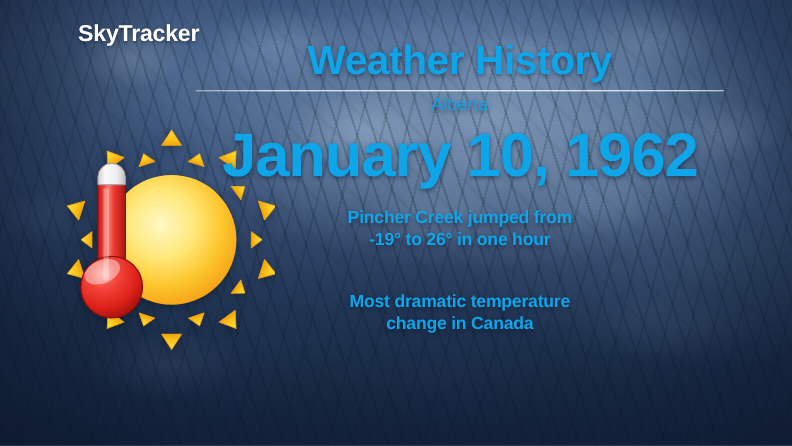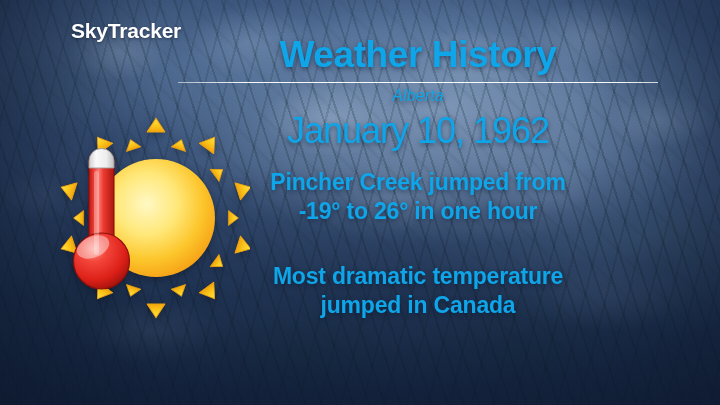--- a/index.html
+++ b/index.html
@@ -134,34 +134,33 @@
     height: 1px;
     background: linear-gradient(90deg, rgba(255,255,255,0.55) 0%, rgba(255,255,255,0.95) 14%, rgba(255,255,255,0.95) 92%, rgba(255,255,255,0.75) 100%);
     margin: 9px 0 3px 0;
   }
 
   .region {
     font-size: 16px;
     font-weight: normal;
     line-height: 1.2;
     letter-spacing: 0.1px;
-    font-style: italic;
   }
 
   .date {
-    font-size: 36px;
-    font-weight: normal;
+    font-size: 56px;
+    font-weight: bold;
     line-height: 1.05;
     letter-spacing: -1.0px;
     margin-top: 7px;
     white-space: nowrap;
   }
 
   .para {
-    font-size: 23px;
+    font-size: 16px;
     font-weight: bold;
     line-height: 1.28;
     letter-spacing: -0.2px;
   }
   .para-1 { margin-top: 18px; }
   .para-2 { margin-top: 35px; }
 
   
   .icon-sun-thermo {
     position: absolute;
@@ -316,17 +315,17 @@
 
     <div class="date">January 10, 1962</div>
 
     <div class="para para-1">
       <div>Pincher Creek jumped from</div>
       <div>-19° to 26° in one hour</div>
     </div>
 
     <div class="para para-2">
       <div>Most dramatic temperature</div>
-      <div>jumped in Canada</div>
+      <div>change in Canada</div>
     </div>
 
   </div>
 </div>
 
 </body></html>

